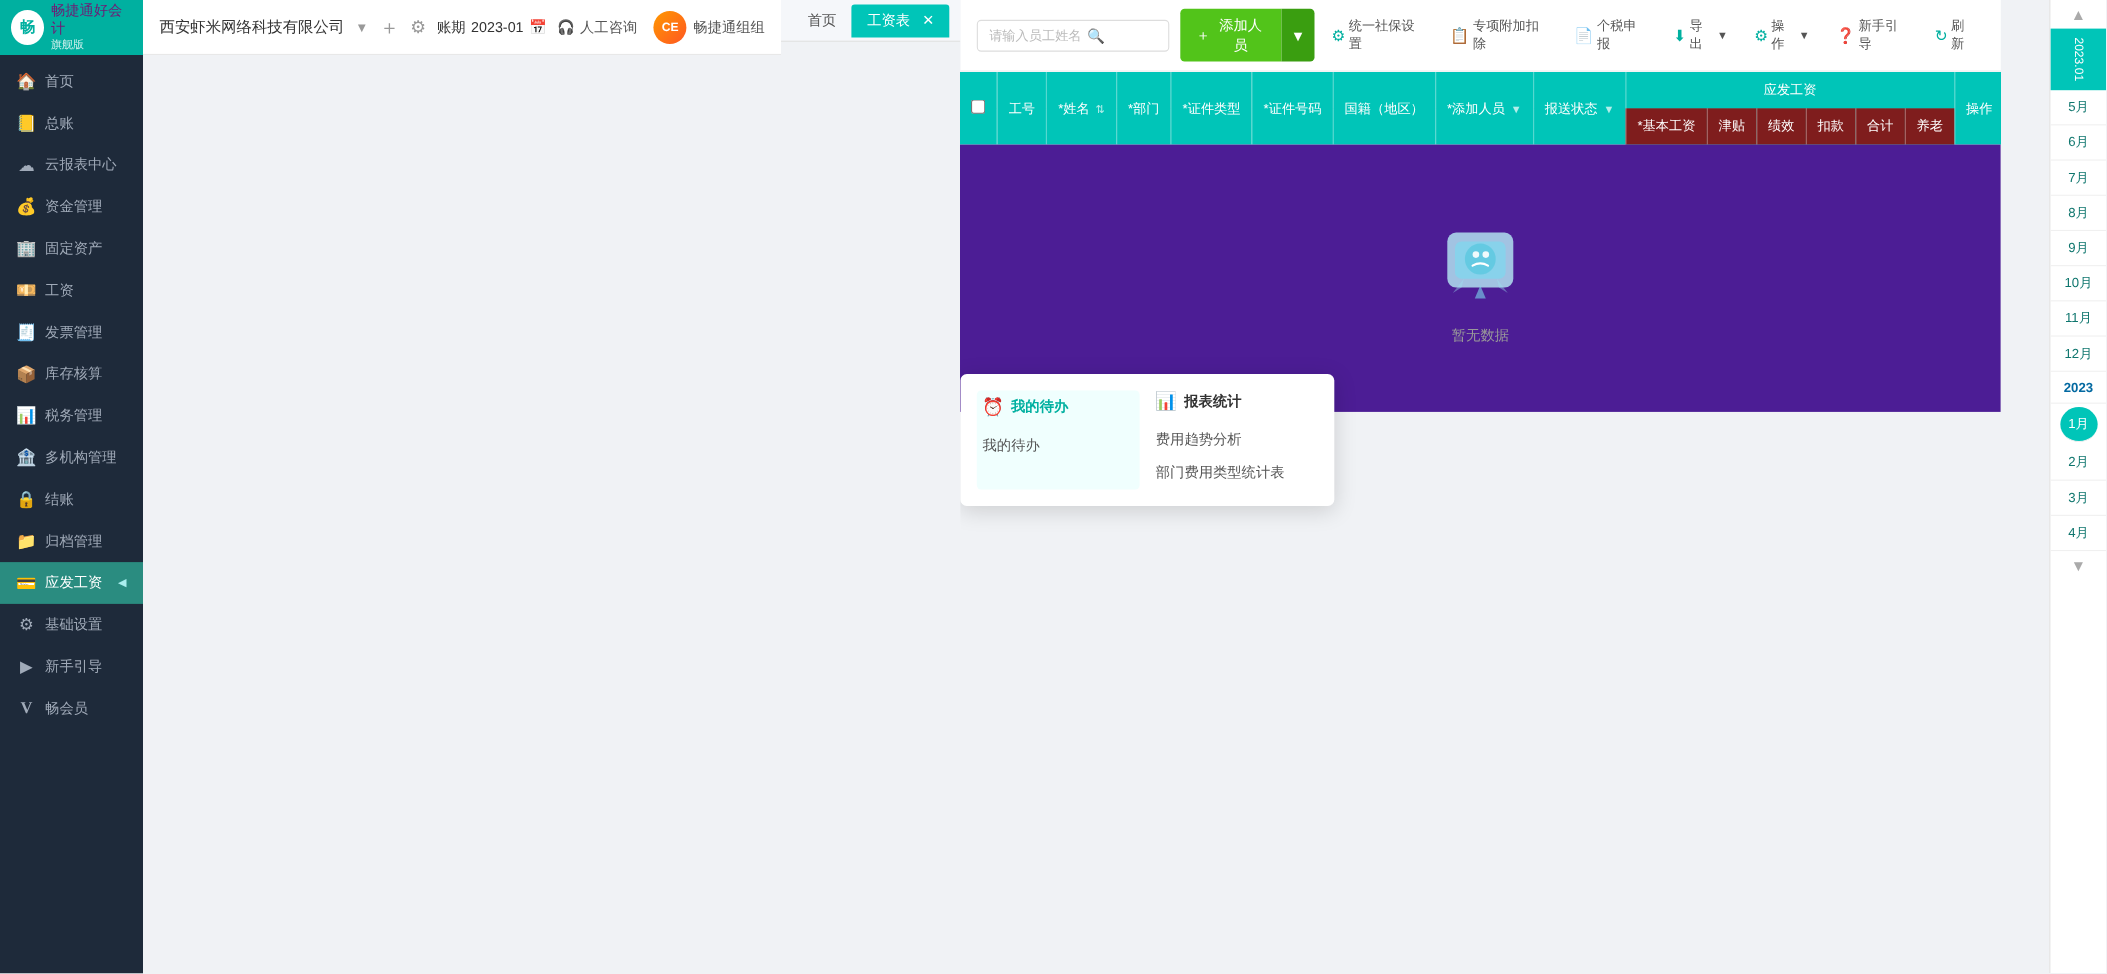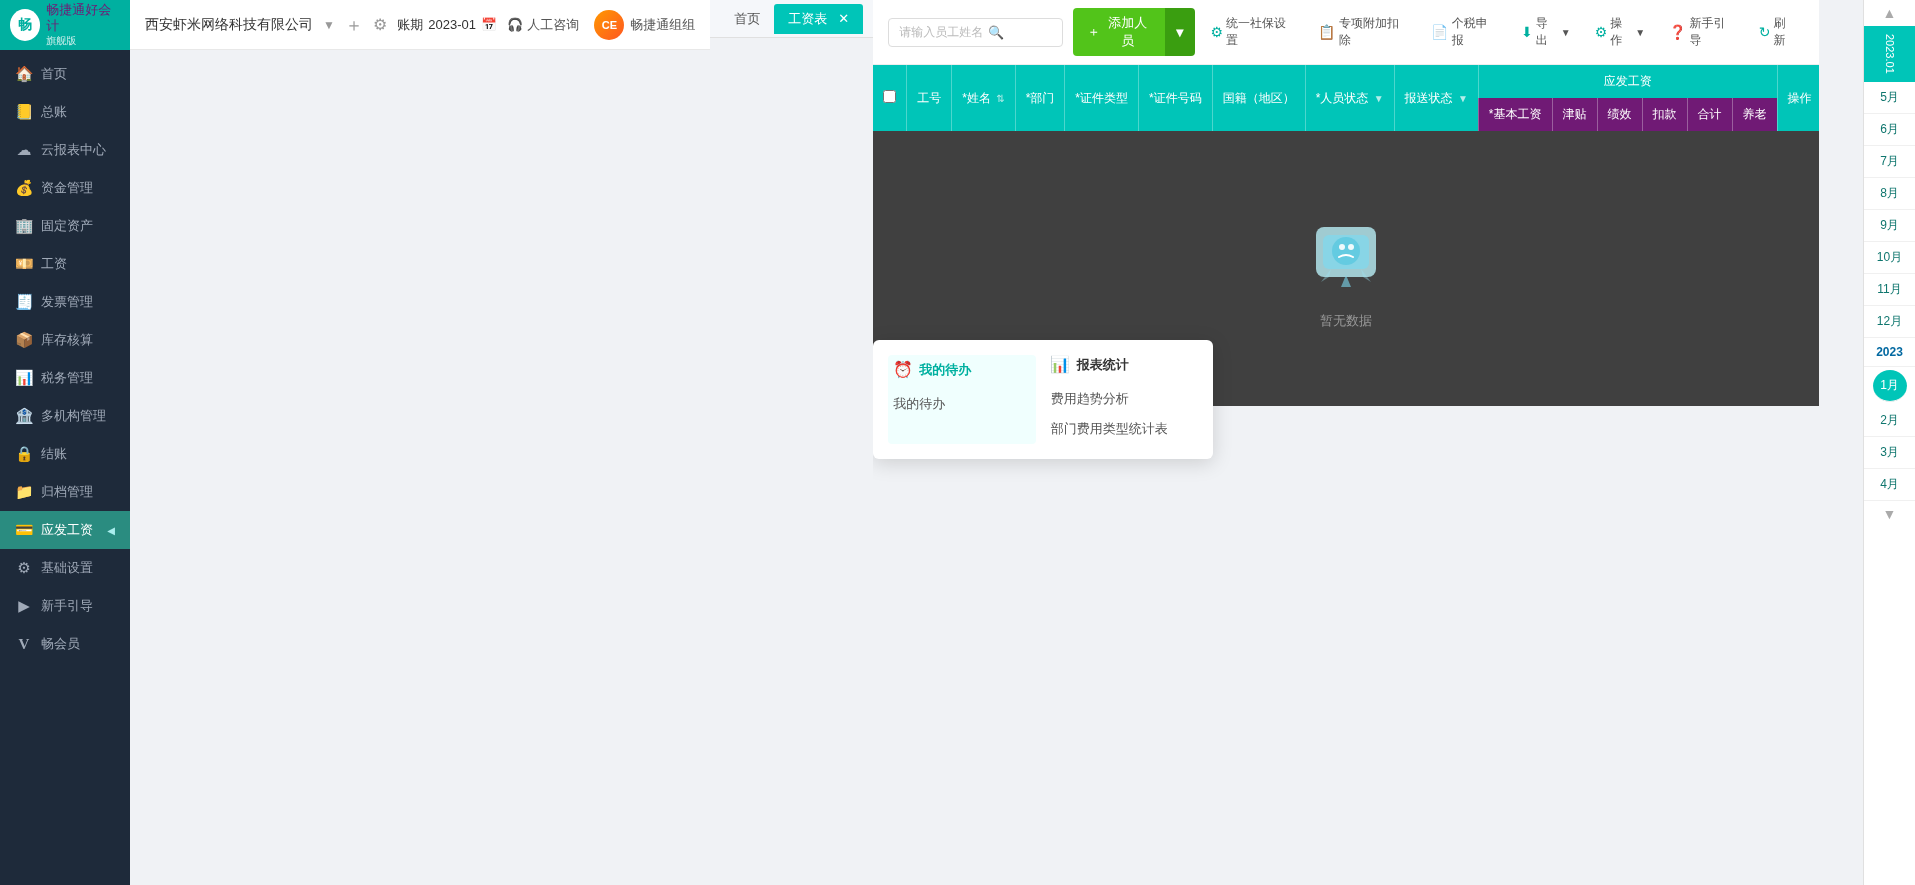--- a/index.html
+++ b/index.html
@@ -140,35 +140,35 @@
     .table-container { flex: 1; overflow: auto; }
     .payroll-table { width: 100%; border-collapse: collapse; font-size: 12px; }
     .payroll-table thead tr { background: #00c5b8; color: white; }
     .payroll-table thead th {
       padding: 8px 10px;
       text-align: center;
       border-right: 1px solid rgba(255,255,255,0.3);
       white-space: nowrap;
       font-weight: 500;
     }
-    .payroll-table thead th.sub-header { background: #701a75; }
+    .payroll-table thead th.sub-header { background: #7f1d1d; }
     .th-group { background: #00c5b8; }
     .checkbox-th { width: 40px; }
     .sort-icon { font-size: 10px; color: rgba(255,255,255,0.7); margin-left: 2px; }
     .filter-icon { font-size: 10px; color: rgba(255,255,255,0.7); margin-left: 2px; }
 
     
     .empty-state {
       display: flex;
       flex-direction: column;
       align-items: center;
       justify-content: center;
       flex: 1;
-      padding: 76px;
-      background: #404040;
+      padding: 60px;
+      background: #4c1d95;
     }
     .empty-icon {
       width: 90px; height: 90px;
       margin-bottom: 15px;
     }
     .empty-text { color: #999; font-size: 13px; }
 
     
     .month-nav {
       width: 52px;
@@ -424,21 +424,21 @@
               <th rowspan="2"><span>工号</span></th>
               <th rowspan="2">
                 <span>*姓名</span>
                 <span class="sort-icon">⇅</span>
               </th>
               <th rowspan="2"><span>*部门</span></th>
               <th rowspan="2"><span>*证件类型</span></th>
               <th rowspan="2"><span>*证件号码</span></th>
               <th rowspan="2"><span>国籍（地区）</span></th>
               <th rowspan="2">
-                <span>*人员状态</span>
+                <span>*添加人员</span>
                 <span class="filter-icon">▼</span>
               </th>
               <th rowspan="2">
                 <span>报送状态</span>
                 <span class="filter-icon">▼</span>
               </th>
               <th colspan="6" class="th-group th-colspan">
                 <span>应发工资</span>
               </th>
               <th rowspan="2">

